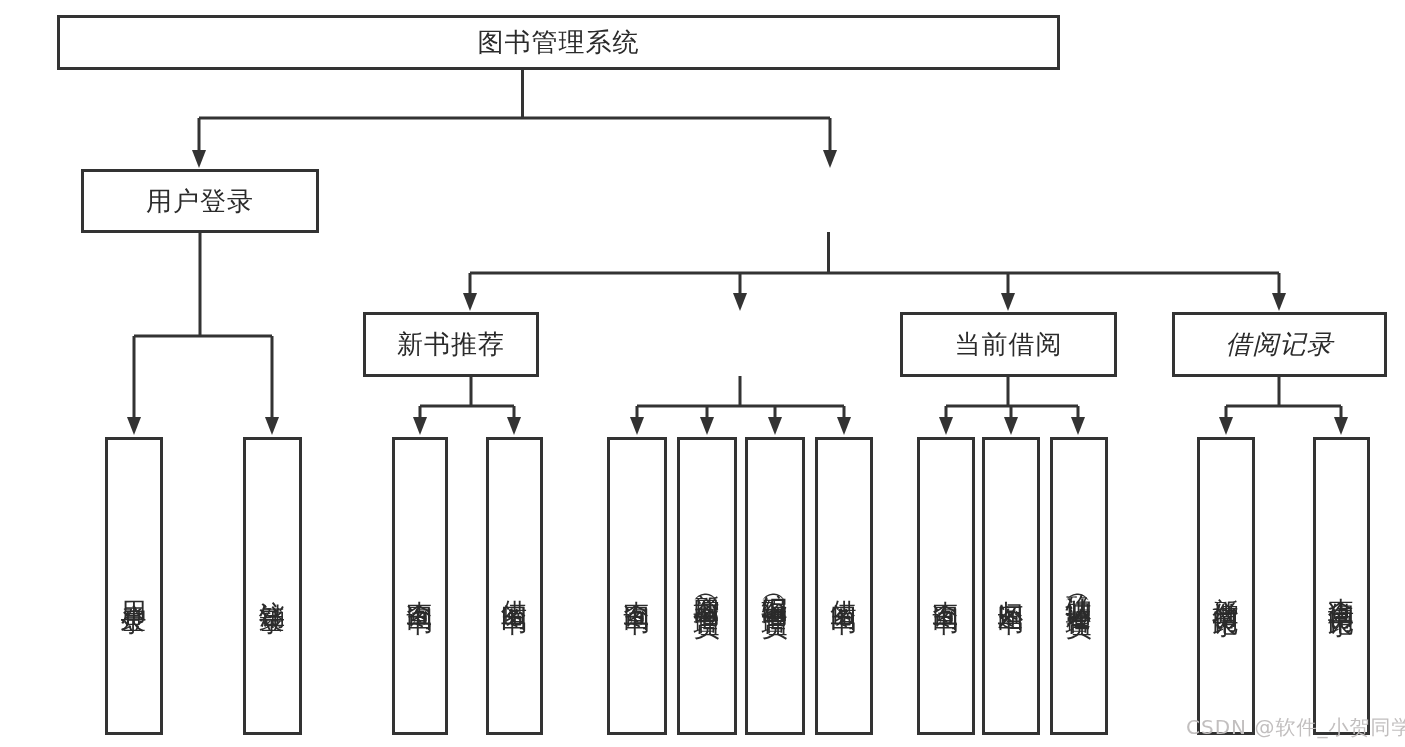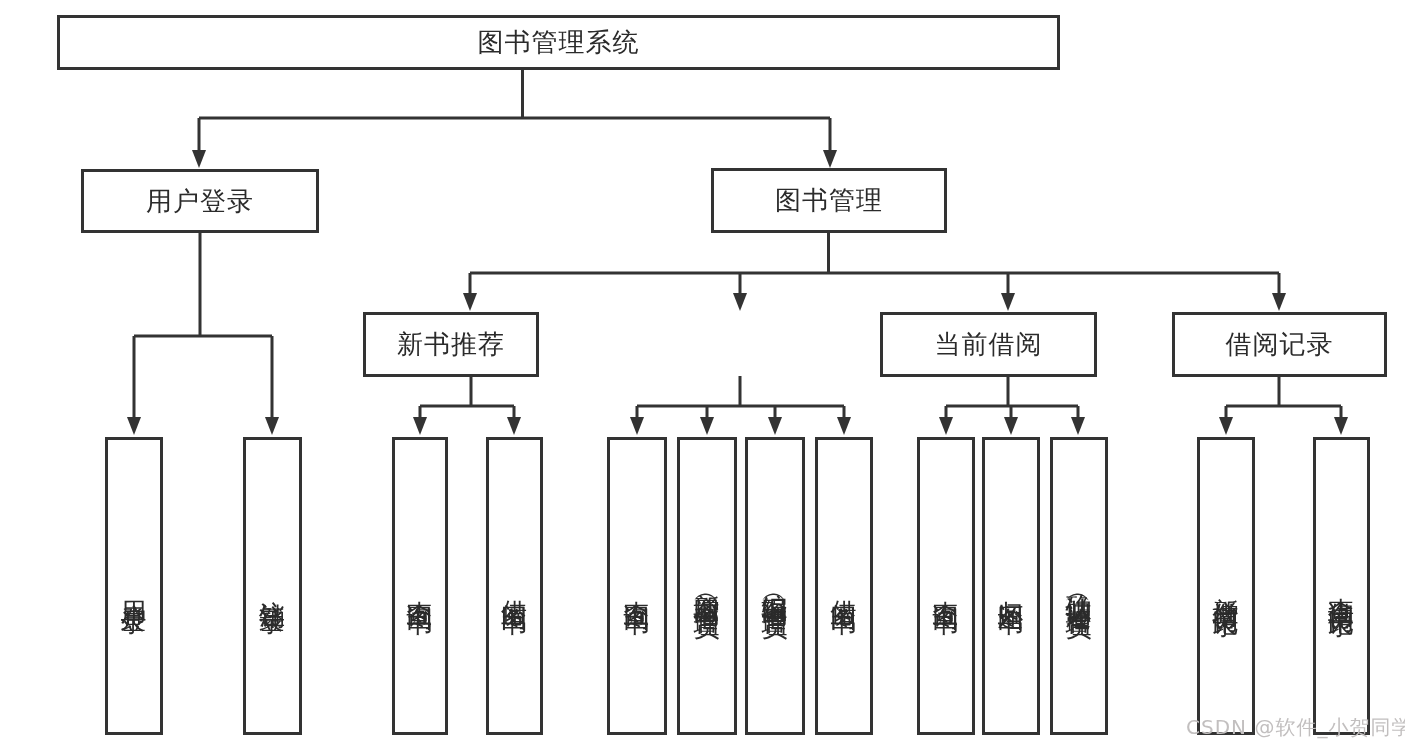--- a/index.html
+++ b/index.html
@@ -42,22 +42,22 @@
   }
   
   .root-box  { left: 21px;   top: 15px;  width: 1003px; height: 55px; margin-left: 36px; }
   
   .l2-a      { left: 81px;   top: 169px; width: 238px;  height: 64px; }
   .l2-b      { left: 711px;  top: 168px; width: 236px;  height: 65px; }
   
   .l3        { top: 312px; height: 65px; }
   .l3-a      { left: 363px;  width: 176px; }
   .l3-b      { left: 632px;  width: 217px; }
-  .l3-c      { left: 880px;  width: 217px; }
-  .l3-d      { left: 1172px; width: 215px; }
+  .l3-c      { left: 900px;  width: 217px; }
+  .l3-d      { left: 1172px; width: 215px; font-style: italic; }
   
   .leaf      { top: 437px; height: 298px; }
   .leaf-a1   { left: 105px;  width: 58px; }
   .leaf-a2   { left: 243px;  width: 59px; }
   .leaf-b1   { left: 392px;  width: 56px; }
   .leaf-b2   { left: 486px;  width: 57px; }
   .leaf-c1   { left: 607px;  width: 60px; }
   .leaf-c2   { left: 677px;  width: 60px; }
   .leaf-c3   { left: 745px;  width: 60px; }
   .leaf-c4   { left: 815px;  width: 58px; }
@@ -118,23 +118,20 @@
     <polygon points="1334,417 1348,417 1341,435"></polygon>
   </svg>
 
   <div class="node node-h root-box">
     <span>图书管理系统</span>
   </div>
 
   <div class="node node-h l2-a">
     <span>用户登录</span>
   </div>
-  <div class="node node-h l2-b">
-    <span>图书管理</span>
-  </div>
 
   <div class="node node-h l3 l3-a">
     <span>新书推荐</span>
   </div>
   <div class="node node-h l3 l3-c">
     <span>当前借阅</span>
   </div>
   <div class="node node-h l3 l3-d">
     <span>借阅记录</span>
   </div>

